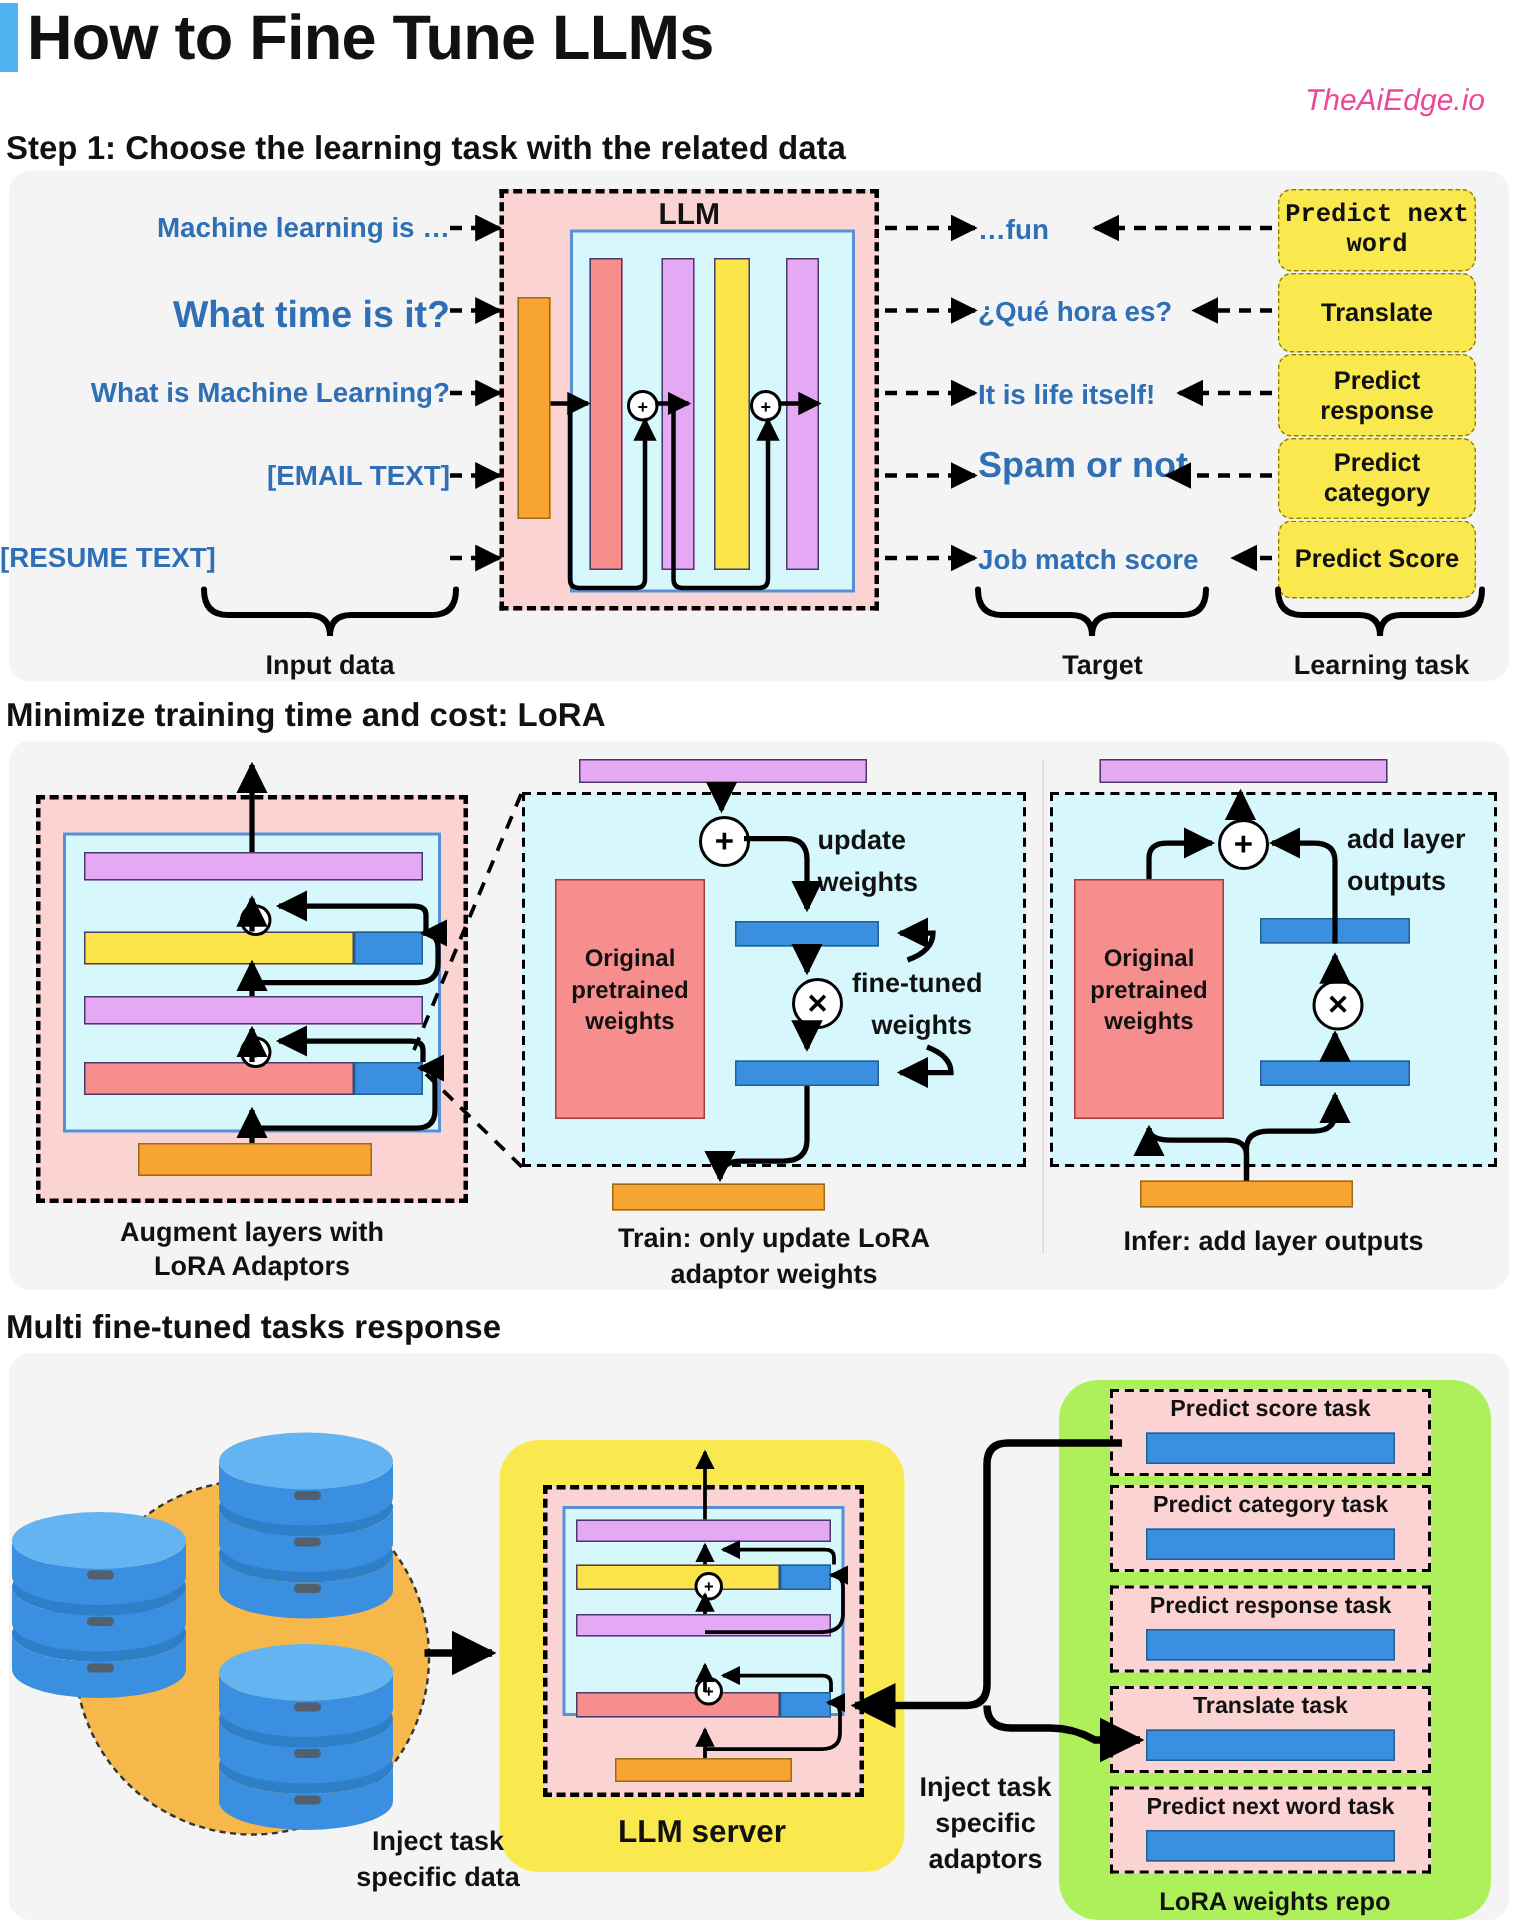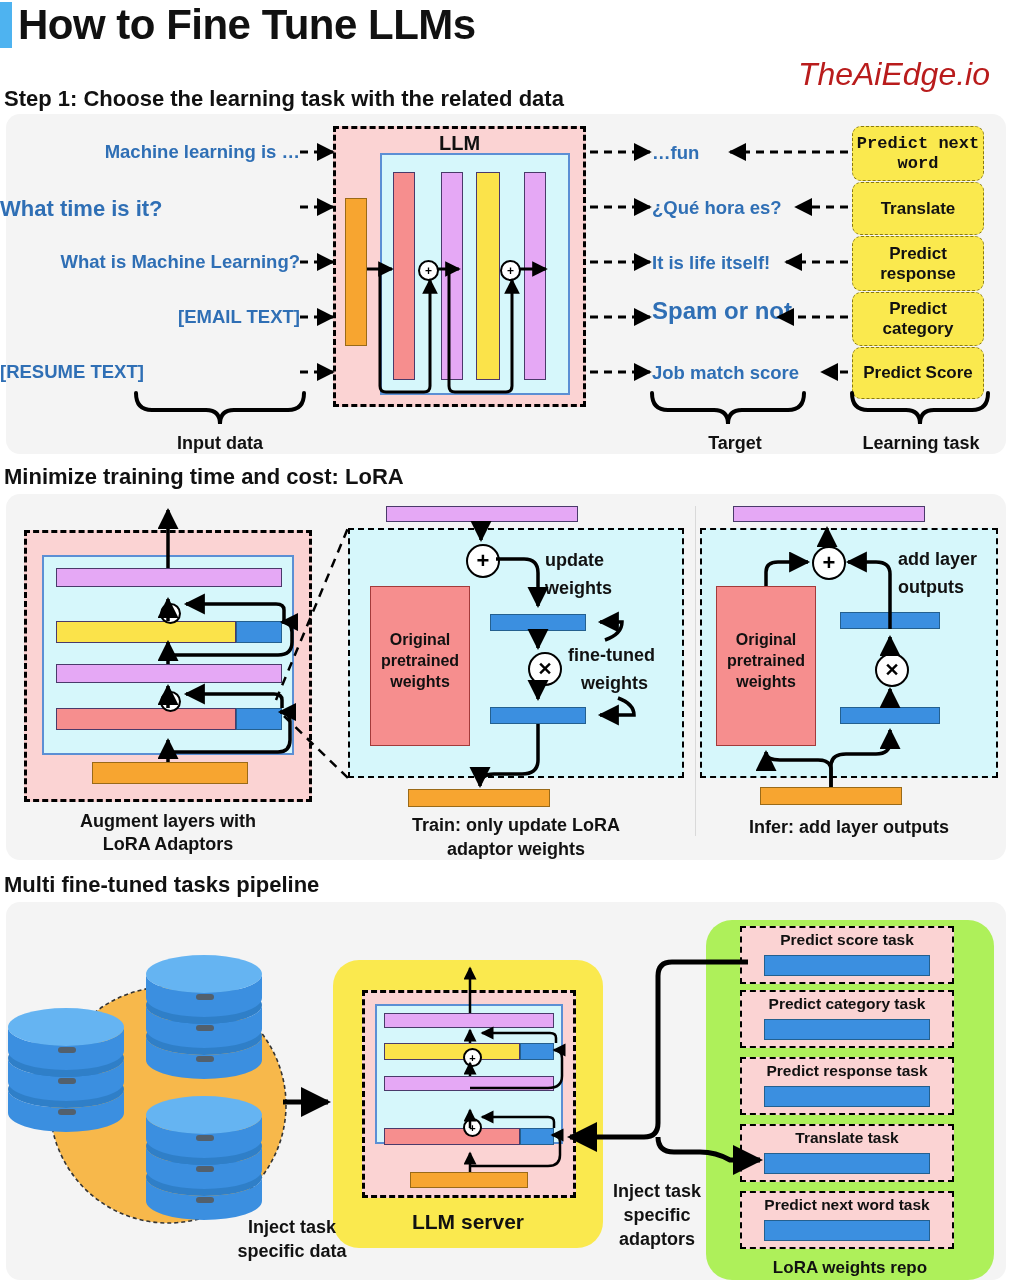--- a/index.html
+++ b/index.html
@@ -9,21 +9,21 @@
     font-family:"Liberation Sans", sans-serif;
     overflow:hidden;
     position:relative;
   }
   .page{position:relative;width:1014px;height:900px;}
 
   
   .title-row{position:absolute;left:0;top:2px;display:flex;align-items:center;}
   .title-bar{width:12px;height:46px;background:#4eb3f0;margin-right:6px;}
   .title-text{font-size:42px;font-weight:bold;color:#111111;letter-spacing:-0.5px;line-height:46px;}
-  .brand{position:absolute;right:24px;top:56px;font-style:italic;font-size:32px;color:#b91c1c;font-weight:500;}
+  .brand{position:absolute;right:24px;top:56px;font-style:italic;font-size:20px;color:#ec4899;font-weight:500;}
 
   .section-head{position:absolute;left:4px;font-size:22px;font-weight:bold;color:#111;}
   #sh1{top:86px;}
   #sh2{top:464px;}
   #sh3{top:872px;}
 
   .panel{position:absolute;background:#f4f4f4;border-radius:14px;}
   #panel1{left:6px;top:114px;width:1000px;height:340px;}
   #panel2{left:6px;top:494px;width:1000px;height:366px;}
   #panel3{left:6px;top:902px;width:1000px;height:378px;}
@@ -76,21 +76,21 @@
   <div class="title-row">
     <div class="title-bar"></div>
     <div class="title-text">How to Fine Tune LLMs</div>
   </div>
   <div class="brand">TheAiEdge.io</div>
 
   <div class="section-head" id="sh1">Step 1: Choose the learning task with the related data</div>
   <div class="panel" id="panel1"></div>
 
   <div class="lbl bluetext" style="left:0;top:141px;width:300px;text-align:right;font-size:18.5px;">Machine learning is …</div>
-  <div class="lbl bluetext" style="left:0;top:196px;width:300px;font-size:22px;">What time is it?</div>
+  <div class="lbl bluetext" style="left:0;top:196px;width:300px;text-align:right;font-size:25px;">What time is it?</div>
   <div class="lbl bluetext" style="left:0;top:251px;width:300px;text-align:right;font-size:18.5px;">What is Machine Learning?</div>
   <div class="lbl bluetext" style="left:0;top:306px;width:300px;text-align:right;font-size:18.5px;">[EMAIL TEXT]</div>
   <div class="lbl bluetext" style="left:0;top:361px;width:300px;text-align:left;font-size:18.5px;">[RESUME TEXT]</div>
 
   <div class="dashbox" style="left:333px;top:126px;width:253px;height:281px;">
     <div style="position:absolute;left:0;right:0;top:3px;text-align:center;font-size:20px;font-weight:bold;color:#111;">LLM</div>
   </div>
   <div class="innerblue" style="left:380px;top:153px;width:190px;height:242px;"></div>
   <div class="bar bar-orange" style="left:345px;top:198px;width:22px;height:148px;"></div>
   <div class="bar bar-red" style="left:393px;top:172px;width:22px;height:208px;"></div>
@@ -167,21 +167,21 @@
   </div>
   <div class="bar bar-blue" style="left:840px;top:612px;width:100px;height:17px;"></div>
   <div class="bar bar-blue" style="left:840px;top:707px;width:100px;height:17px;"></div>
   <div class="circ-op" style="left:812px;top:546px;width:30px;height:30px;font-size:22px;">+</div>
   <div class="circ-op" style="left:875px;top:653px;width:30px;height:30px;font-size:18px;">✕</div>
   <div class="bar bar-orange" style="left:760px;top:787px;width:142px;height:18px;"></div>
   <div class="lbl" style="left:898px;top:549px;font-size:18px;">add layer</div>
   <div class="lbl" style="left:898px;top:577px;font-size:18px;">outputs</div>
   <div class="cap cap18" style="left:700px;top:816px;width:298px;">Infer: add layer outputs</div>
 
-  <div class="section-head" id="sh3">Multi fine-tuned tasks pipeline</div>
+  <div class="section-head" id="sh3">Multi fine-tuned tasks response</div>
   <div class="panel" id="panel3"></div>
 
   <div class="server" style="left:333px;top:960px;width:270px;height:288px;"></div>
   <div class="dashbox" style="left:362px;top:990px;width:214px;height:208px;"></div>
   <div class="innerblue" style="left:375px;top:1004px;width:188px;height:140px;"></div>
   <div class="bar bar-pink" style="left:384px;top:1013px;width:170px;height:15px;"></div>
   <div class="bar bar-yellow" style="left:384px;top:1043px;width:136px;height:17px;"></div>
   <div class="bar bar-blue" style="left:520px;top:1043px;width:34px;height:17px;"></div>
   <div class="bar bar-pink" style="left:384px;top:1076px;width:170px;height:15px;"></div>
   <div class="bar bar-red" style="left:384px;top:1128px;width:136px;height:17px;"></div>

